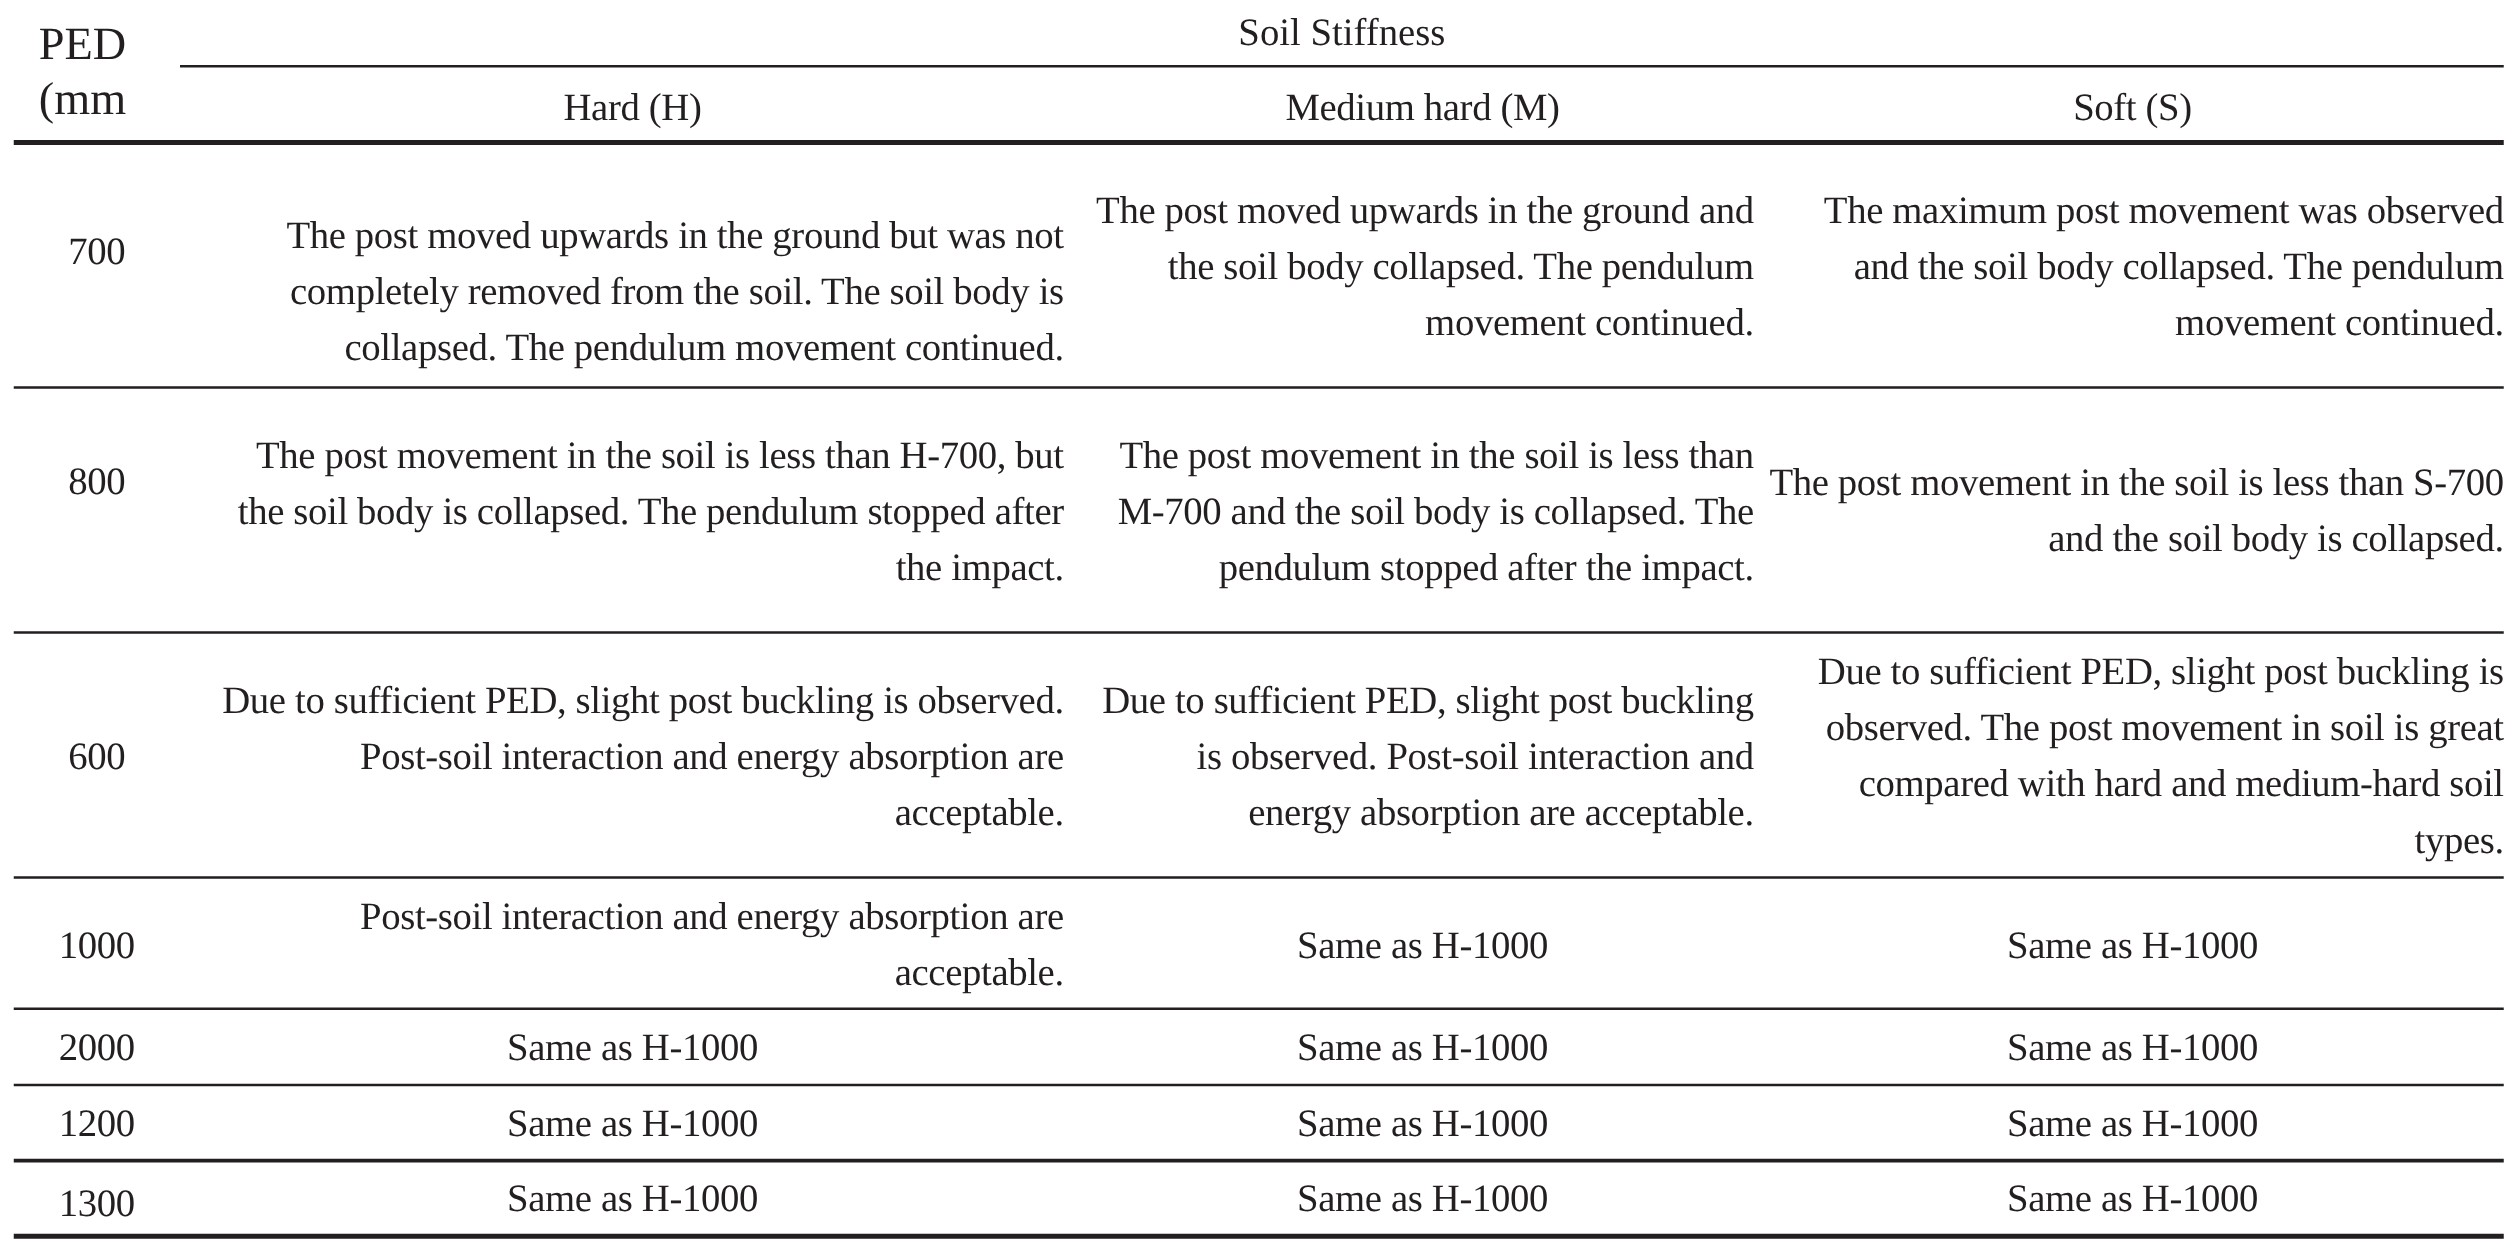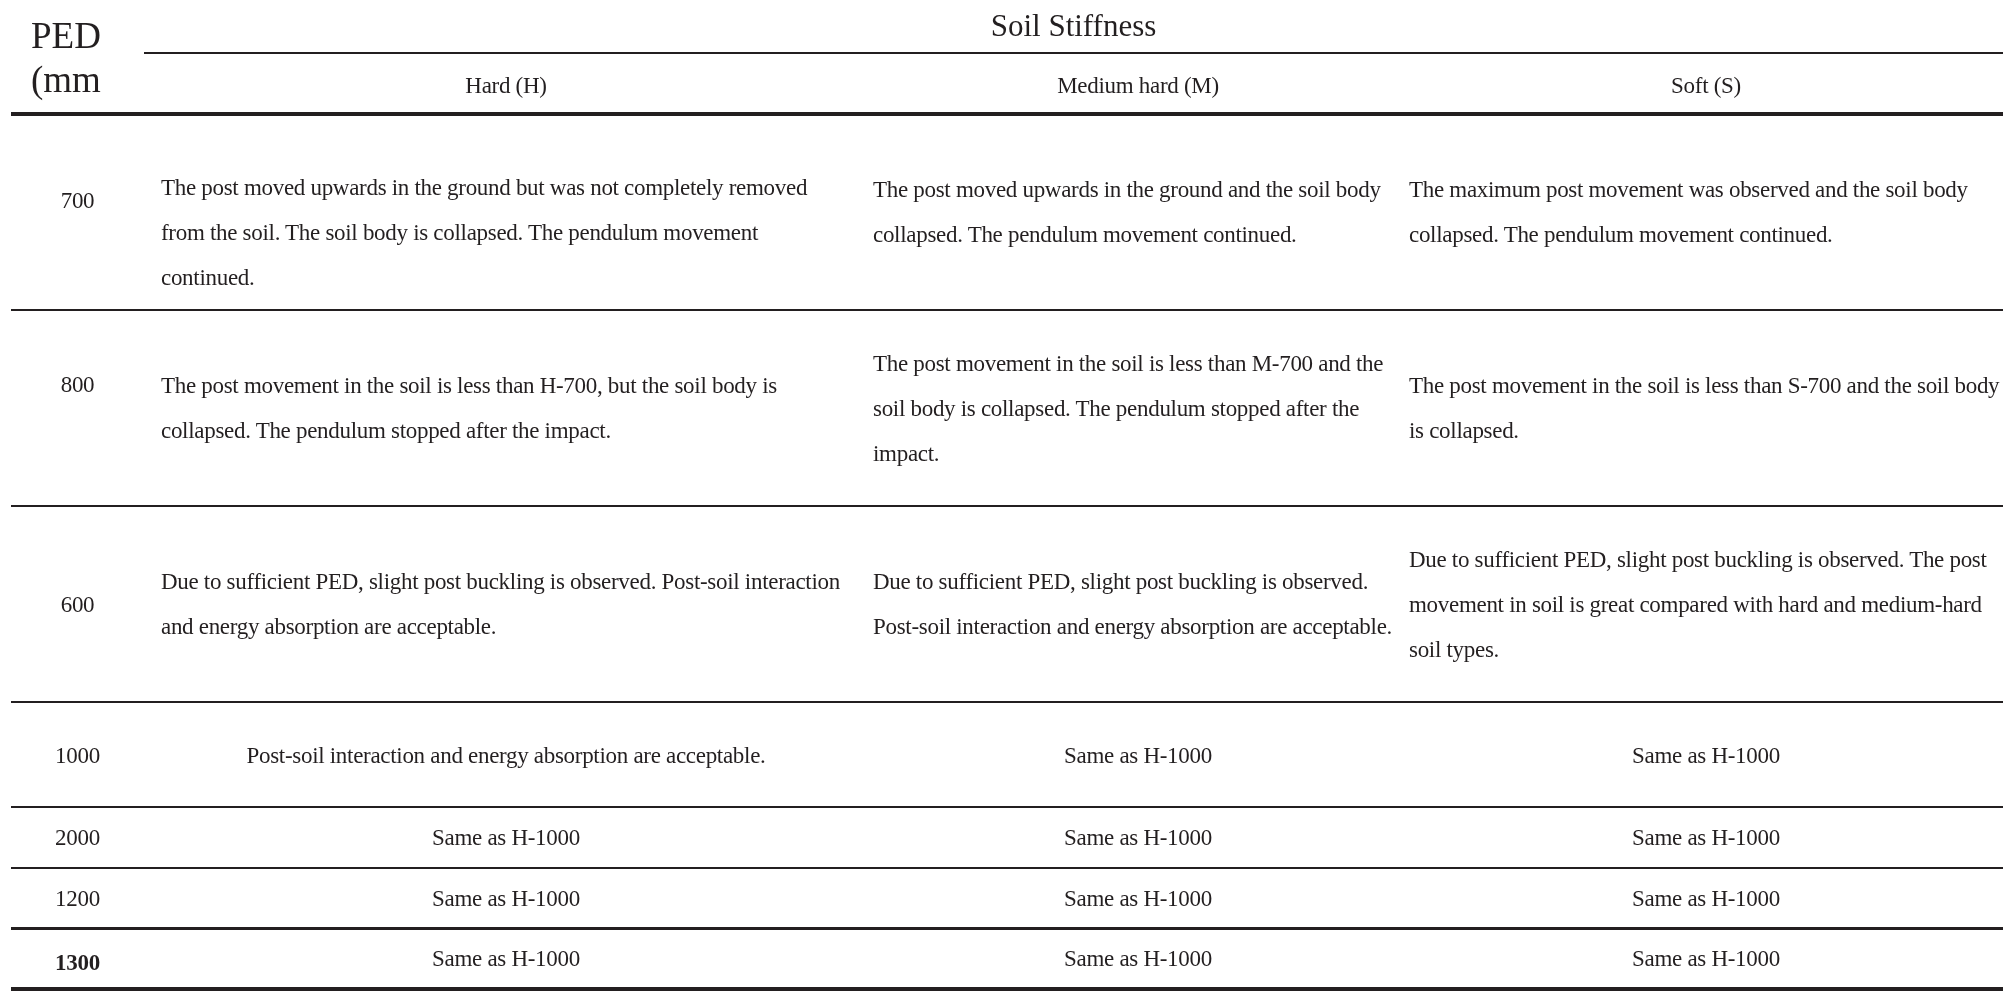--- a/index.html
+++ b/index.html
@@ -25,22 +25,22 @@
       position: absolute;
       left: 0;
       right: 0;
       background: #231f20;
     }
     .cell {
       position: absolute;
       display: flex;
       align-items: center;
       justify-content: center;
-      text-align: left;
-      font-size: 23px;
+      text-align: right;
+      font-size: 31px;
       line-height: 45px;
       letter-spacing: -0.3px;
     }
     .ped-head {
       position: absolute;
       left: 20px;
       top: 14px;
       font-size: 37px;
       line-height: 44px;
       text-align: left;
@@ -116,19 +116,19 @@
   <div class="cell col-med" style="top:808px;height:59px;">Same as H-1000</div>
   <div class="cell col-soft" style="top:808px;height:59px;">Same as H-1000</div>
   <div class="line" style="top:867px;height:2px;"></div>
 
   <div class="cell col-ped" style="top:869px;height:58px;">1200</div>
   <div class="cell col-hard" style="top:869px;height:58px;">Same as H-1000</div>
   <div class="cell col-med" style="top:869px;height:58px;">Same as H-1000</div>
   <div class="cell col-soft" style="top:869px;height:58px;">Same as H-1000</div>
   <div class="line" style="top:927px;height:3px;"></div>
 
-  <div class="cell col-ped" style="top:930px;height:64px;font-weight:bold;">1300</div>
+  <div class="cell col-ped" style="top:930px;height:64px;">1300</div>
   <div class="cell col-hard" style="top:930px;height:57px;">Same as H-1000</div>
   <div class="cell col-med" style="top:930px;height:57px;">Same as H-1000</div>
   <div class="cell col-soft" style="top:930px;height:57px;">Same as H-1000</div>
   <div class="line" style="top:987px;height:4px;"></div>
 
 </div>
 
 </body></html>

